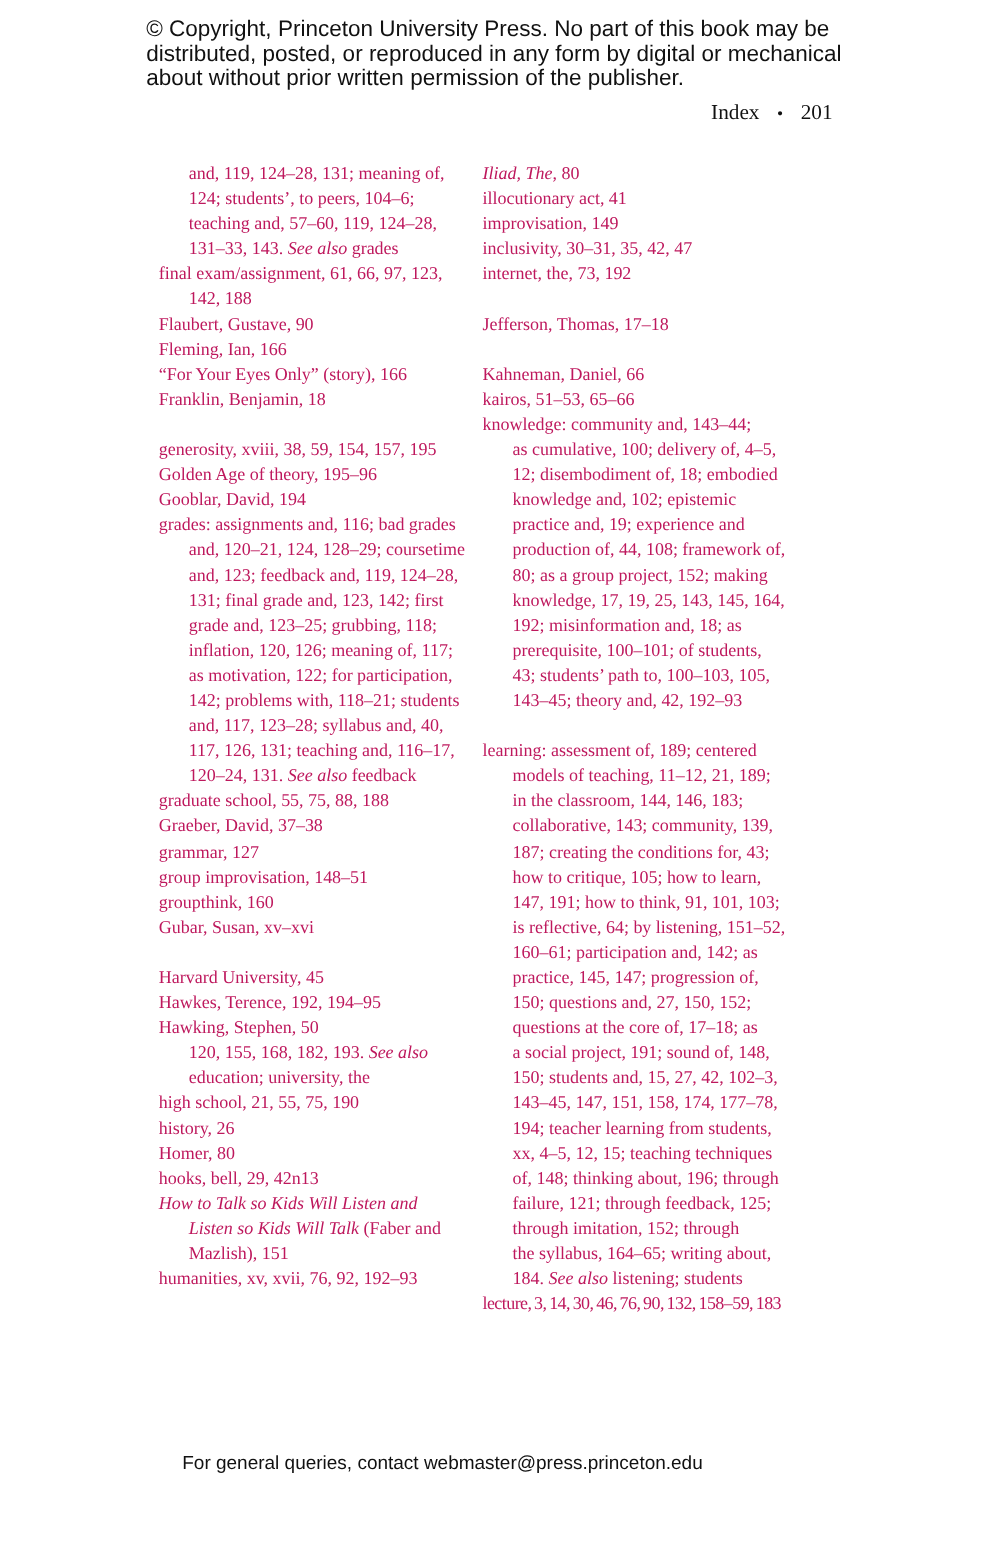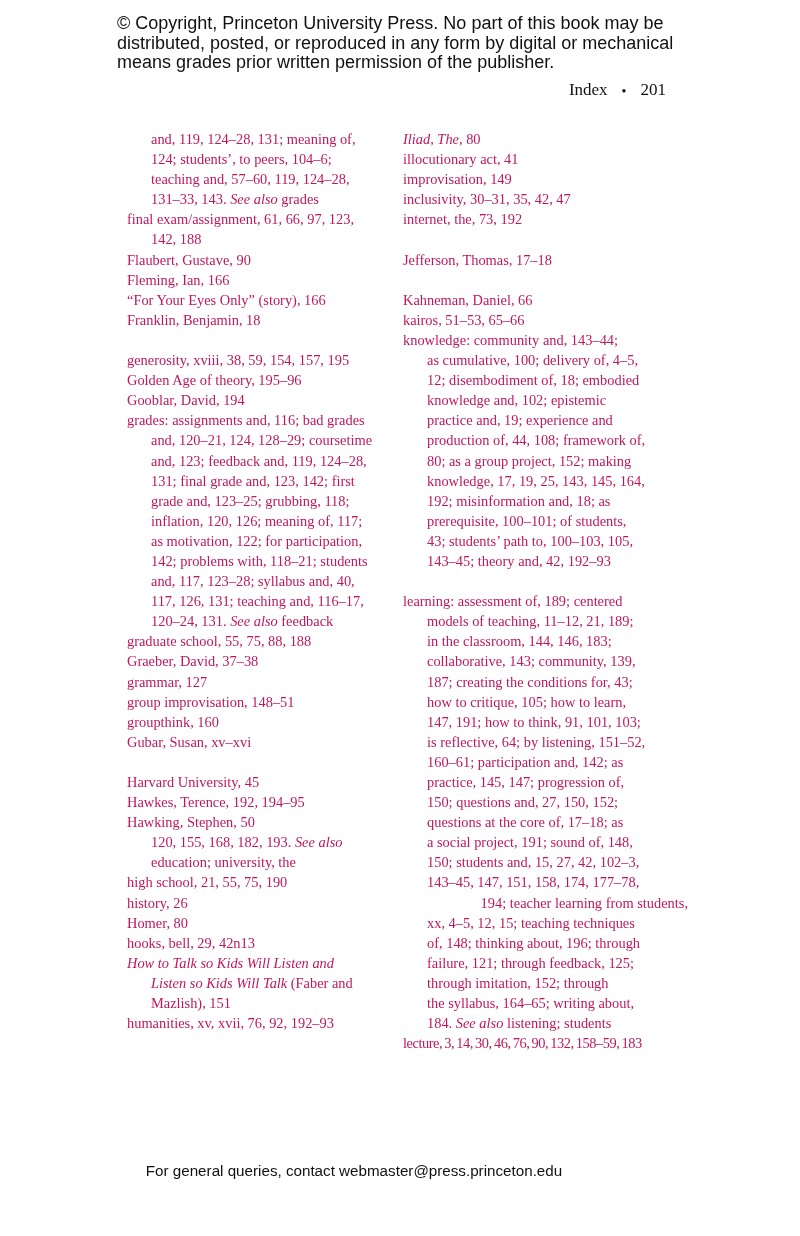--- a/index.html
+++ b/index.html
@@ -13,37 +13,37 @@
     position: absolute; right: 134px; top: 80px;
     font-family: "Liberation Serif", serif; font-size: 17px; color: #111;
     display: flex; align-items: flex-end; gap: 0;
   }
   .running-head .bullet { margin: 0 14px; font-size: 14px; }
   .col {
     position: absolute; top: 129px; width: 270px;
     font-family: "Liberation Serif", serif; font-size: 14.4px; line-height: 20.1px; color: #be185d;
   }
   .col.left { left: 127px; }
-  .col.right { left: 403px; width: 285px; }
+  .col.right { left: 386px; width: 285px; }
   .entry { padding-left: 24px; text-indent: -24px; margin: 0; }
   .entry .line { display: block; white-space: nowrap; }
   .gap { height: 20.1px; }
   .it { font-style: italic; }
   .footer {
     position: absolute; left: 0; width: 708px; top: 1162px; text-align: center;
     font-family: "Liberation Sans", sans-serif; font-size: 15.2px; color: #111;
   }
 </style>
 </head>
 <body>
 
 <div class="notice">
   <div>© Copyright, Princeton University Press. No part of this book may be</div>
   <div>distributed, posted, or reproduced in any form by digital or mechanical</div>
-  <div>means grades prior written permission of the publisher.</div>
+  <div>about without prior written permission of the publisher.</div>
 </div>
 
 <div class="running-head">
   <span>Index</span>
   <span class="bullet">•</span>
   <span>201</span>
 </div>
 
 <div class="col left">
     <div class="entry">
@@ -195,21 +195,21 @@
       <span class="line" style="text-indent: 0px;"><span>how to critique, 105; how to learn,</span></span>
       <span class="line" style="text-indent: 0px;"><span>147, 191; how to think, 91, 101, 103;</span></span>
       <span class="line" style="text-indent: 0px;"><span>is reflective, 64; by listening, 151–52,</span></span>
       <span class="line" style="text-indent: 0px;"><span>160–61; participation and, 142; as</span></span>
       <span class="line" style="text-indent: 0px;"><span>practice, 145, 147; progression of,</span></span>
       <span class="line" style="text-indent: 0px;"><span>150; questions and, 27, 150, 152;</span></span>
       <span class="line" style="text-indent: 0px;"><span>questions at the core of, 17–18; as</span></span>
       <span class="line" style="text-indent: 0px;"><span>a social project, 191; sound of, 148,</span></span>
       <span class="line" style="text-indent: 0px;"><span>150; students and, 15, 27, 42, 102–3,</span></span>
       <span class="line" style="text-indent: 0px;"><span>143–45, 147, 151, 158, 174, 177–78,</span></span>
-      <span class="line" style="text-indent: 0px; text-align: right;"><span>194; teacher learning from students,</span></span>
+      <span class="line" style="text-indent: 0px;"><span>194; teacher learning from students,</span></span>
       <span class="line" style="text-indent: 0px;"><span>xx, 4–5, 12, 15; teaching techniques</span></span>
       <span class="line" style="text-indent: 0px;"><span>of, 148; thinking about, 196; through</span></span>
       <span class="line" style="text-indent: 0px;"><span>failure, 121; through feedback, 125;</span></span>
       <span class="line" style="text-indent: 0px;"><span>through imitation, 152; through</span></span>
       <span class="line" style="text-indent: 0px;"><span>the syllabus, 164–65; writing about,</span></span>
       <span class="line" style="text-indent: 0px;"><span>184. </span><span class="it">See also</span><span> listening; students</span></span>
     </div>
     <div class="entry">
       <span class="line" style="letter-spacing: -0.45px; word-spacing: -1px;"><span>lecture, 3, 14, 30, 46, 76, 90, 132, 158–59, 183</span></span>
     </div>

